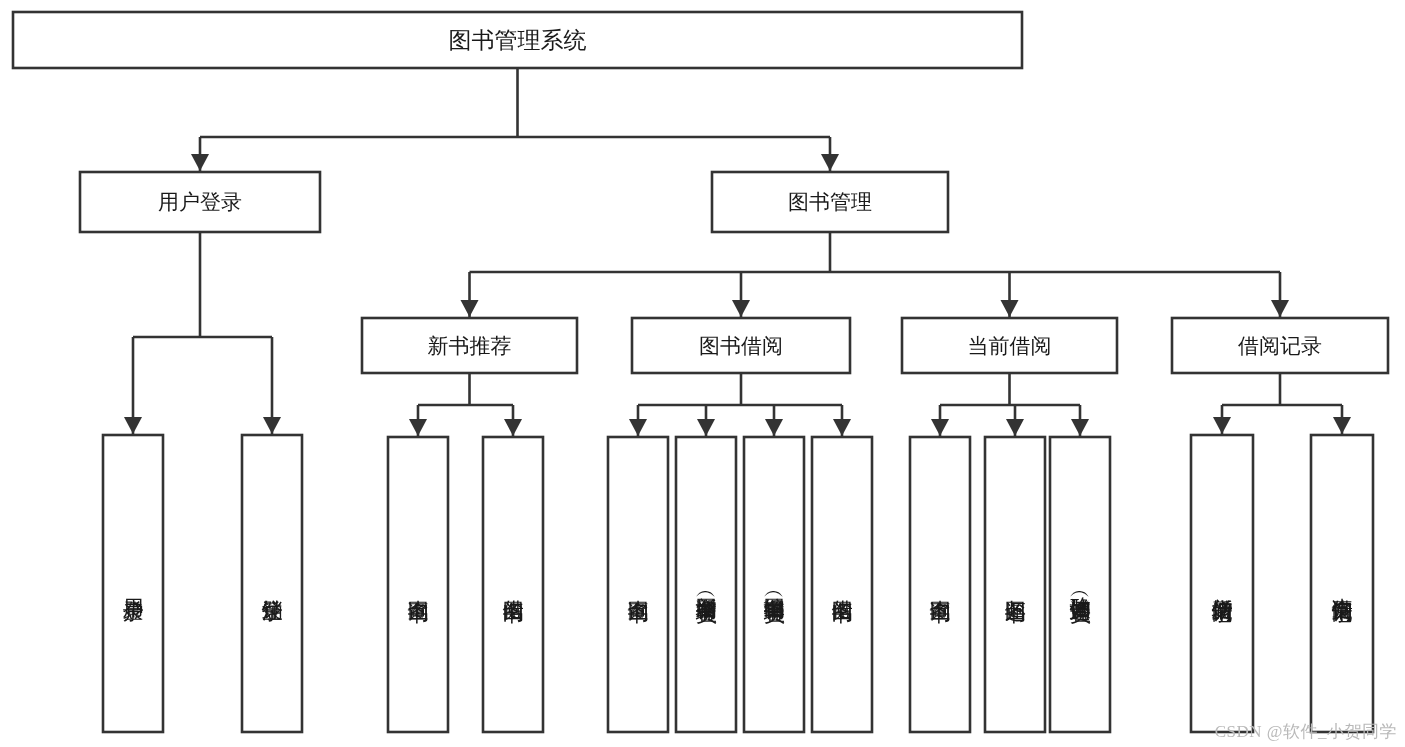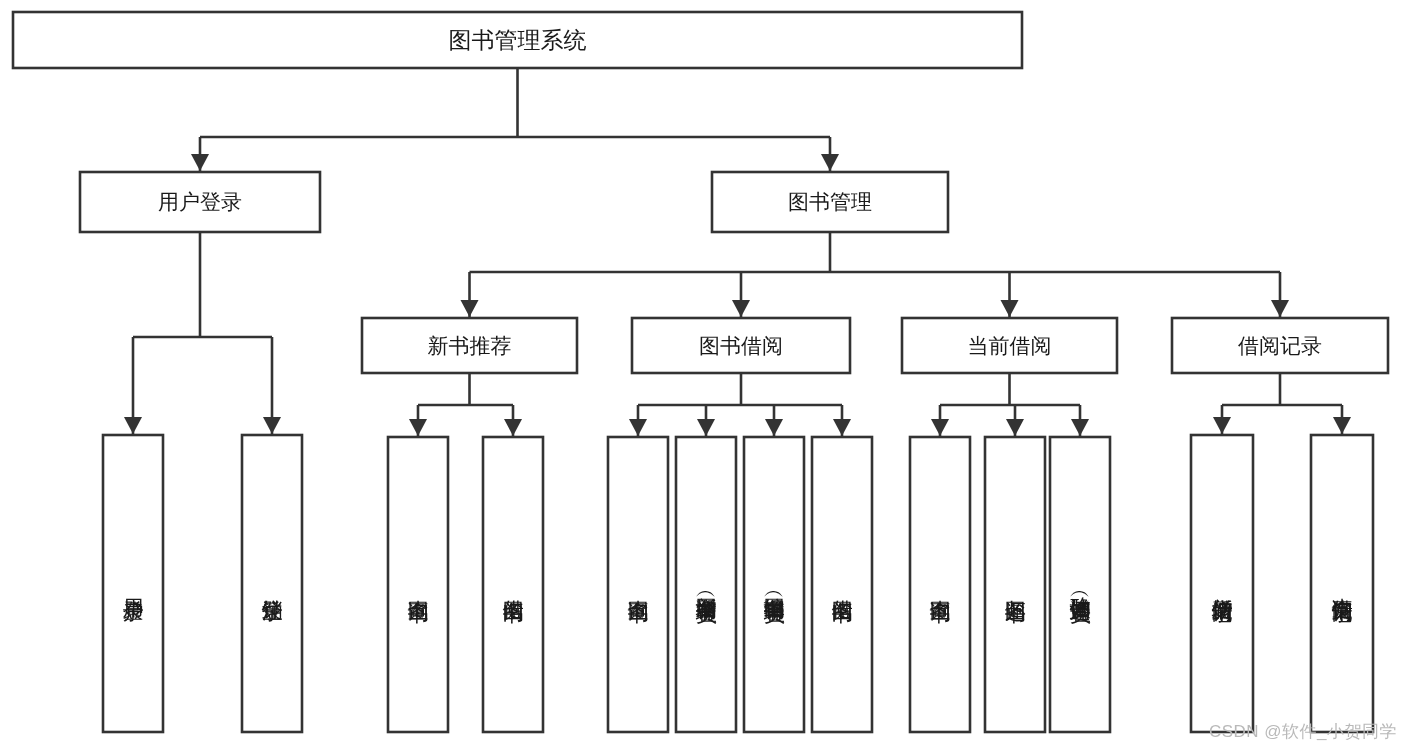--- a/index.html
+++ b/index.html
@@ -43,21 +43,21 @@
     text-align:center;
     pointer-events:none;
     overflow:hidden;
   }
   .watermark{
     position:absolute;
     right:8px;
     bottom:4px;
     font-size:17px;
     color:#b9b9b9;
-    font-family:Liberation Sans, sans-serif;
+    font-family:Liberation Serif, serif;
     letter-spacing:.5px;
     white-space:nowrap;
   }
 </style>
 </head>
 <body>
 
 <div id="diagram-root">
 
   <svg class="flow" viewBox="0 0 1405 747">

